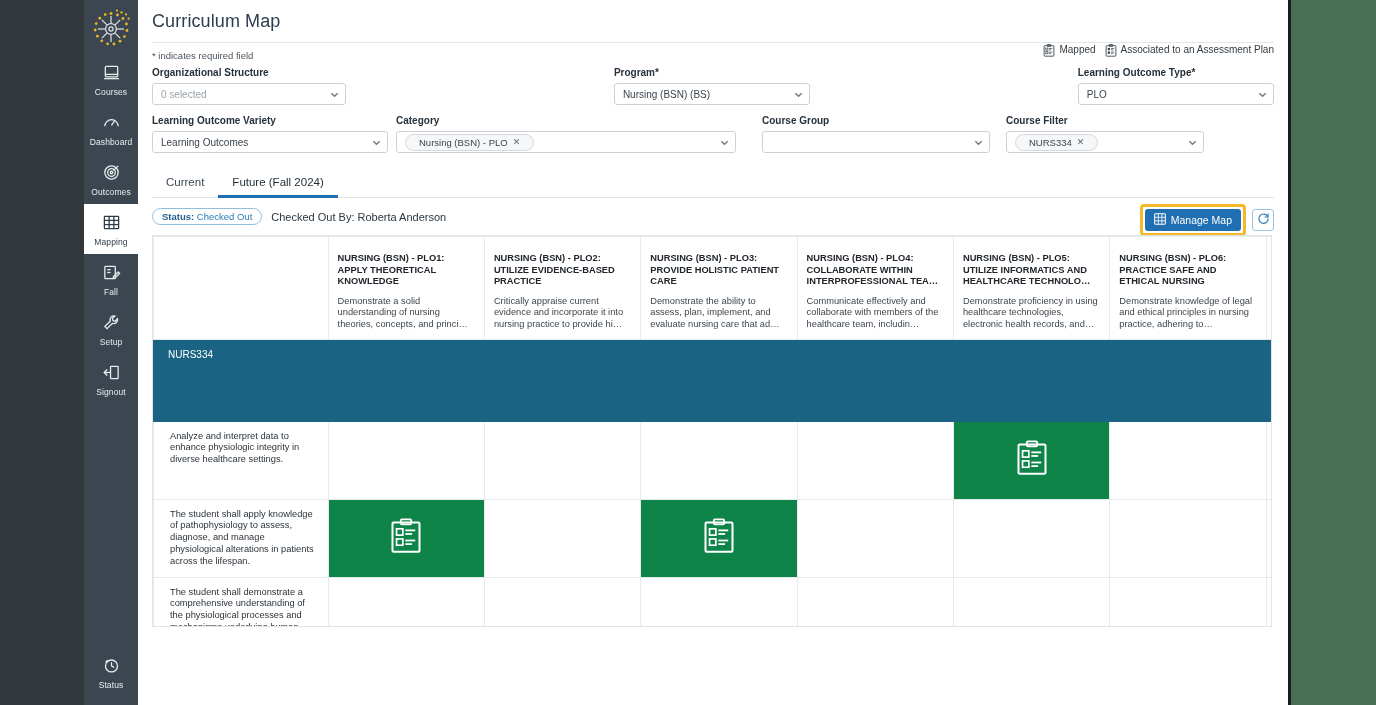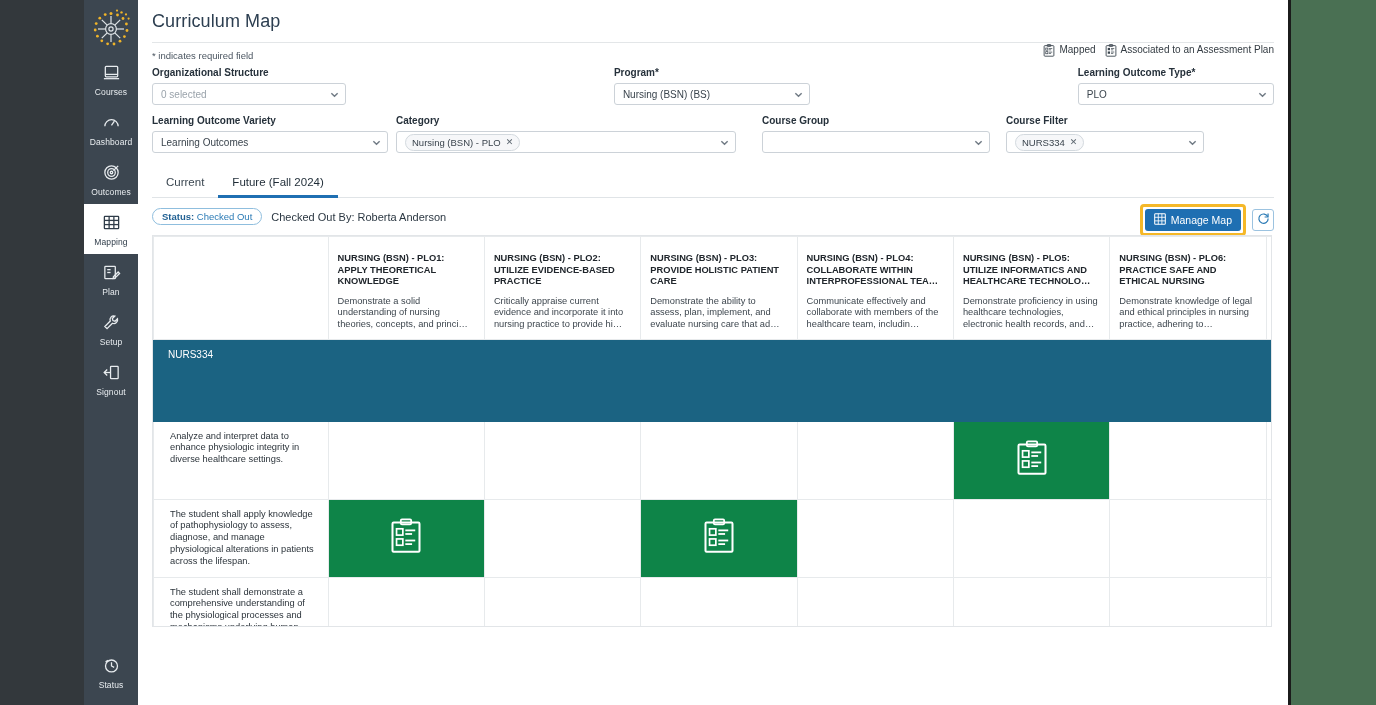--- a/index.html
+++ b/index.html
@@ -81,21 +81,21 @@
     padding: 0 6px 0 8px; font-size: 10px; color: #3a444d; position: relative;
     cursor: pointer;
   }
   .select .val { flex: 1; white-space: nowrap; overflow: hidden; }
   .select .val.placeholder { color: #9aa3ab; }
   .chev { width: 9px; height: 9px; flex: 0 0 9px; }
   .chev svg { stroke: #717b85; fill: none; stroke-width: 1.6; }
   .chip {
     display: inline-flex; align-items: center; gap: 5px;
     border: 1px solid #d3d9de; background: #f6f7f9; border-radius: 10px;
-    padding: 1px 6px; font-size: 9.5px; color: #3a444d; line-height: 13px;
+    padding: 1px 13px; font-size: 9.5px; color: #3a444d; line-height: 13px;
   }
   .chip .x { font-size: 9px; color: #5c666f; cursor: pointer; }
 
   
   .tabs { display: flex; gap: 0; margin-top: 17px; border-bottom: 1px solid #e0e4e7; }
   .tab {
     font-size: 11.5px; color: #3b4751; padding: 6px 14px 7px;
     cursor: pointer; border-bottom: 3px solid transparent; margin-bottom: -1px;
   }
   .tab.active { border-bottom-color: #1f6fb2; color: #1e2b36; }
@@ -266,21 +266,21 @@
 
     <div class="nav-item">
       <span class="ico">
         <svg width="19" height="19" viewBox="0 0 20 20">
             <rect x="3" y="3.5" width="11" height="13" rx="0.8"></rect>
             <line x1="5.5" y1="7" x2="9" y2="7"></line>
             <line x1="5.5" y1="10" x2="9" y2="10"></line>
             <path d="M12 14.5 L17 9.5 L18.5 11 L13.5 16 L11.8 16.3 Z"></path>
           </svg>
       </span>
-      <span class="lbl">Plan</span>
+      <span class="lbl">Fall</span>
     </div>
 
     <div class="nav-item">
       <span class="ico">
         <svg width="19" height="19" viewBox="0 0 20 20">
             <path d="M13.5 3.2a4 4 0 0 0-4.8 5.3L3 14.2l2.3 2.3 5.7-5.7a4 4 0 0 0 5.3-4.8l-2.6 2.6-2.2-.6-.6-2.2z"></path>
           </svg>
       </span>
       <span class="lbl">Setup</span>
     </div>

